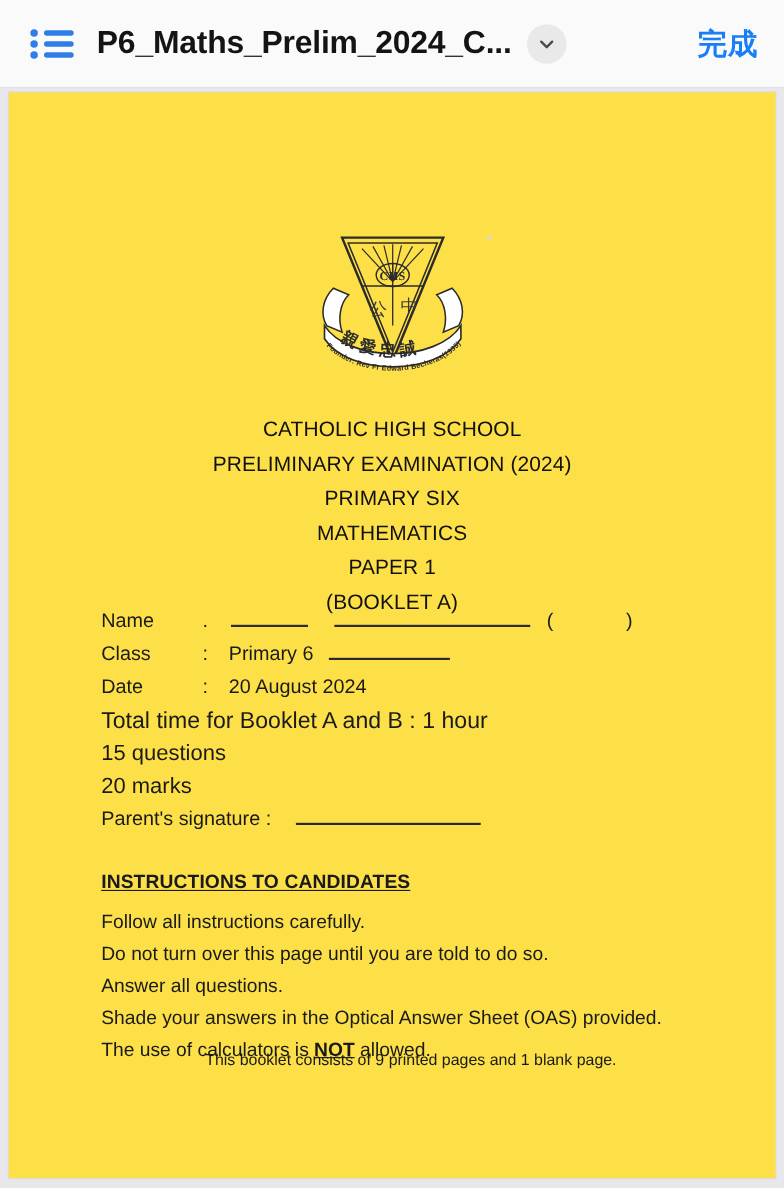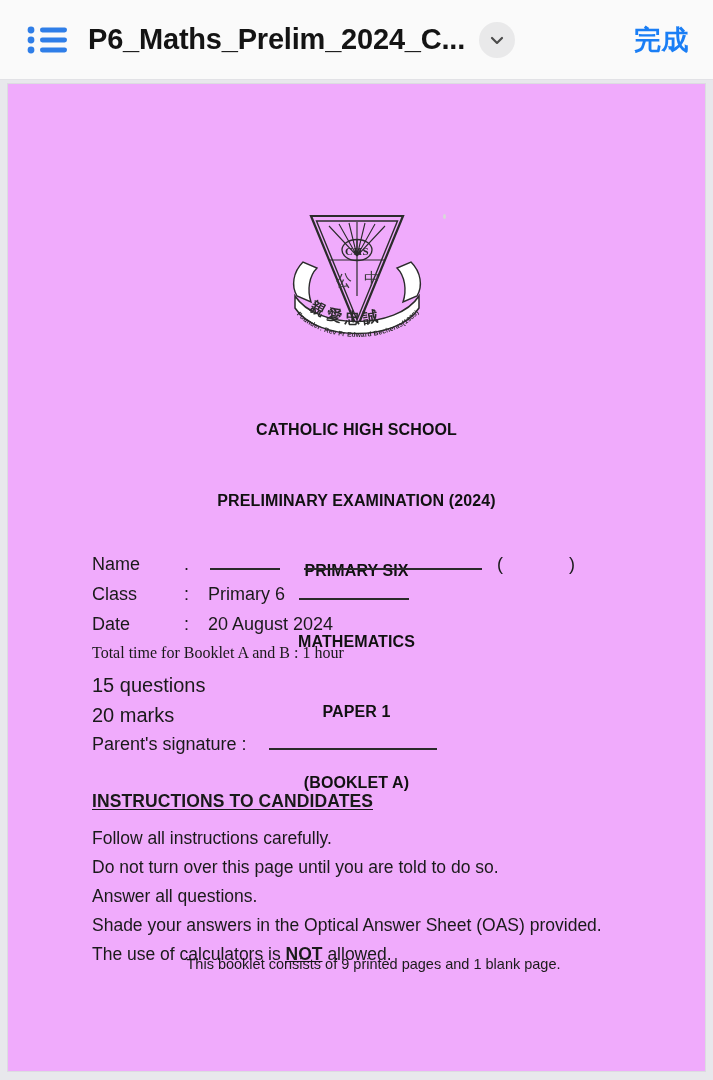--- a/index.html
+++ b/index.html
@@ -78,21 +78,21 @@
     width: 713px;
     height: 999px;
     background: #e8e8ec;
     padding: 4px 8px 8px 8px;
   }
 
   .page {
     position: relative;
     width: 697px;
     height: 987px;
-    background: #f0abfc;
+    background: #fde047;
     box-shadow: 0 0 0 1px #dcdce1;
     overflow: hidden;
     color: #000;
   }
 
   .speck {
     position: absolute;
     left: 435px;
     top: 130px;
     width: 3px;
@@ -114,26 +114,25 @@
 
   
   .headings {
     position: absolute;
     left: 0;
     right: 0;
     top: 291px;
     text-align: center;
   }
   .headings div {
-    font-size: 16px;
-    font-weight: bold;
+    font-size: 19px;
+    font-weight: normal;
     line-height: 31.5px;
     color: #111;
     letter-spacing: 0.1px;
-    margin-top: 39px;
   }
 
   
   .form-block {
     position: absolute;
     left: 84px;
     top: 470px;
     width: 560px;
     font-size: 18px;
     color: #1a1a1a;
@@ -167,21 +166,21 @@
   .rule-sign { width: 168px; margin-left: 8px; }
 
   .paren-open { margin-left: 1px; }
   .paren-close { margin-left: 52px; }
 
   .fline {
     height: 30px;
     font-size: 20px;
     white-space: nowrap;
   }
-  .fline.small { font-size: 16px; font-family: Liberation Serif, serif; }
+  .fline.small { font-size: 21px; }
 
   
   .instructions {
     position: absolute;
     left: 84px;
     top: 707px;
     width: 580px;
     font-size: 17.5px;
     color: #1a1a1a;
   }

